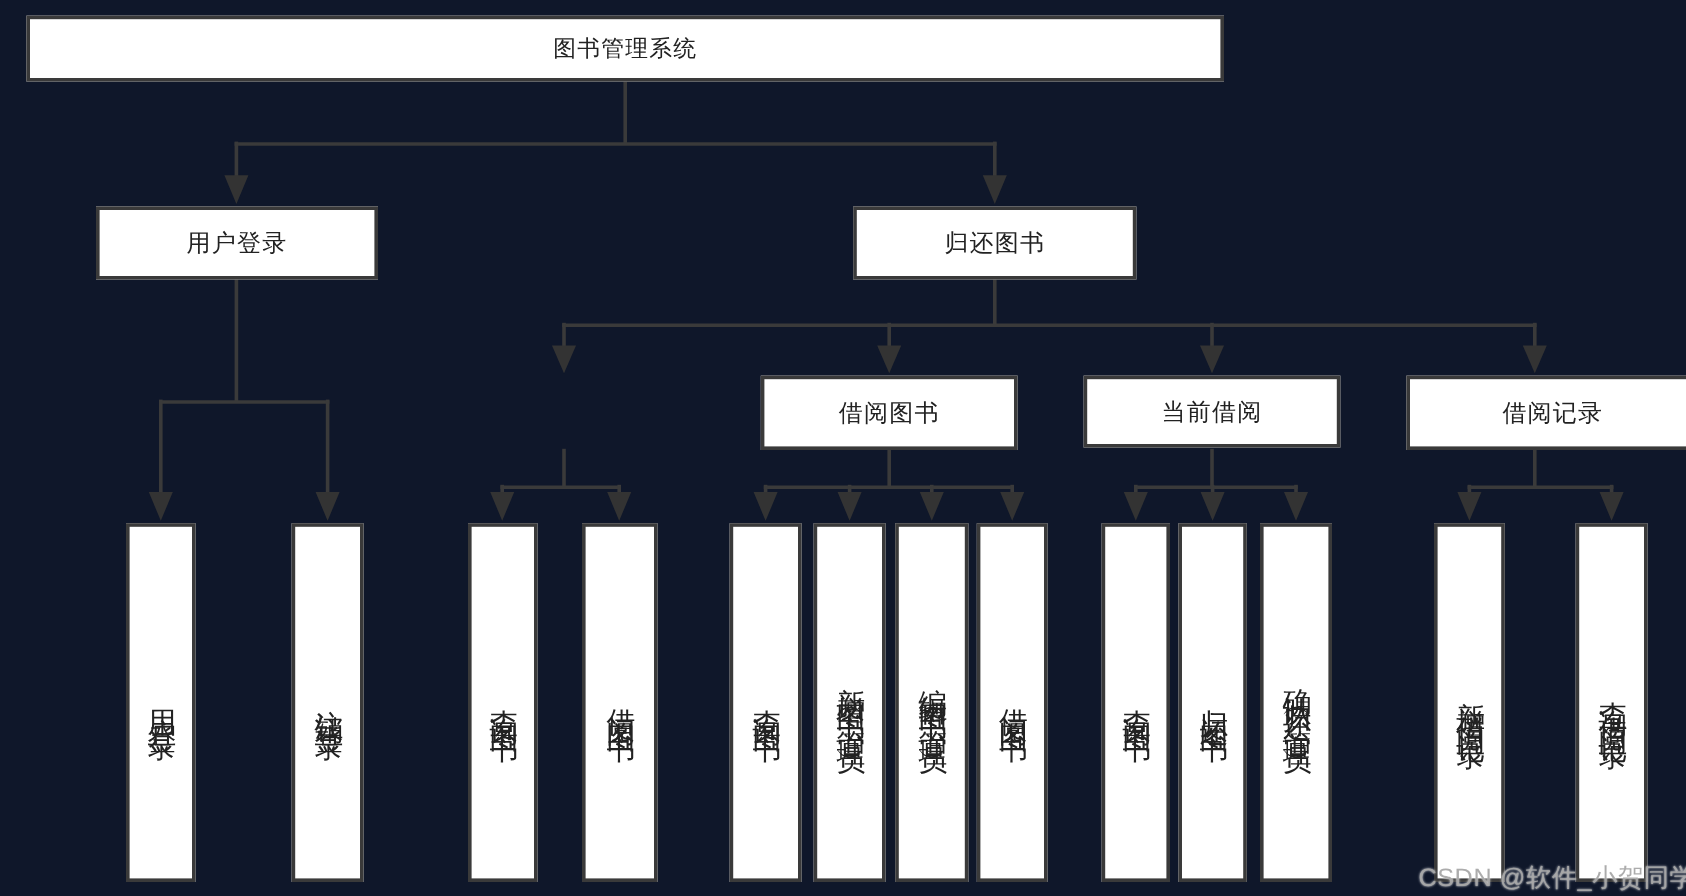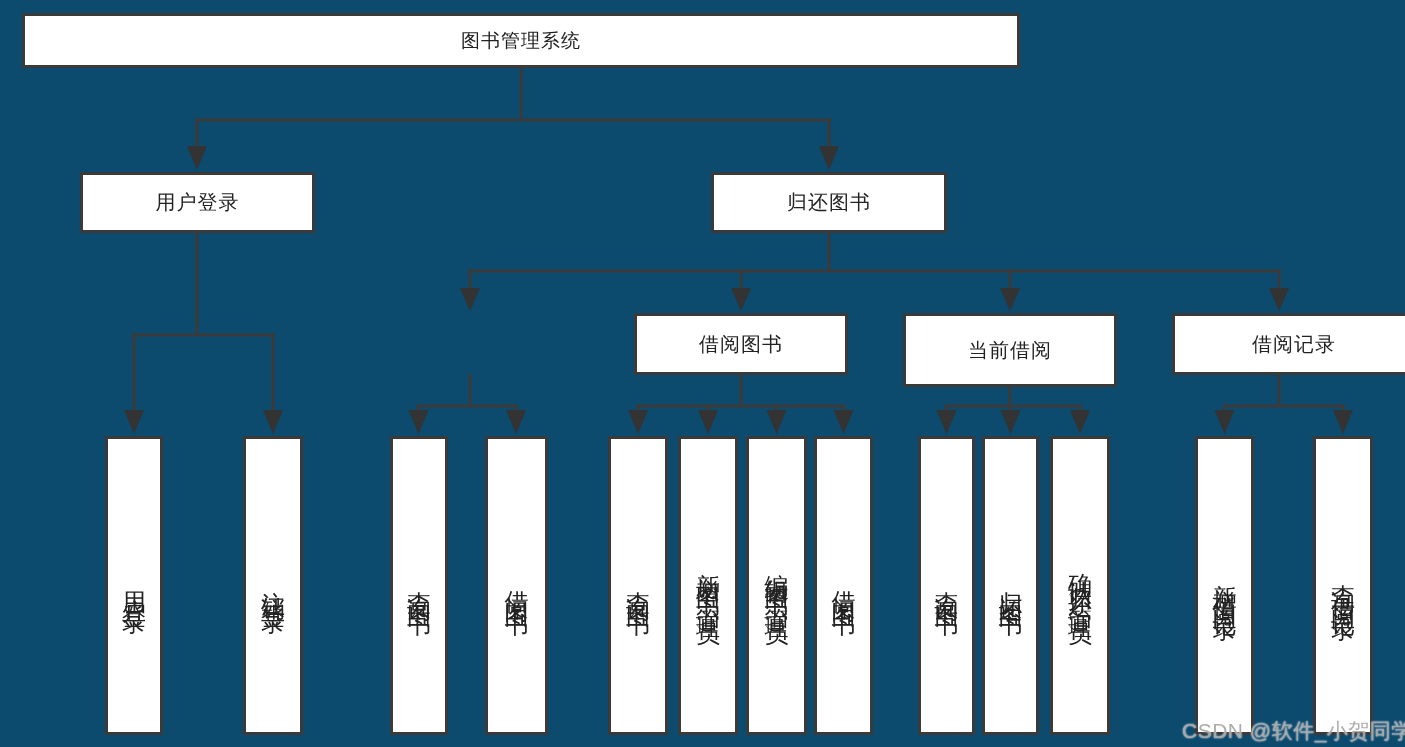--- a/index.html
+++ b/index.html
@@ -1,17 +1,17 @@
 <!DOCTYPE html>
 <html><head>
 <meta charset="utf-8">
 <style>
   html,body{margin:0;padding:0;background:#fff;}
   .canvas{
-    position:relative;width:1405px;height:747px;background:#0c4a6e;overflow:hidden;
+    position:relative;width:1405px;height:747px;background:#0f172a;overflow:hidden;
     font-family:"Liberation Sans", sans-serif;color:#222;
   }
   .connectors{position:absolute;left:0;top:0;width:1405px;height:747px;z-index:1;}
   .box{
     position:absolute;box-sizing:border-box;border:3px solid #3a3a3a;background:#fff;
     display:flex;align-items:center;justify-content:center;z-index:2;
   }
   .box.h span{font-size:20px;letter-spacing:1px;white-space:nowrap;}
   .box.root span{font-size:19px;letter-spacing:1px;}
   .box.v span{
@@ -102,21 +102,21 @@
   <div class="box h" style="left:80px;top:172px;width:235px;height:61px">
     <span>用户登录</span>
   </div>
   <div class="box h" style="left:711px;top:172px;width:236px;height:61px">
     <span>归还图书</span>
   </div>
 
   <div class="box h" style="left:634px;top:313px;width:214px;height:62px">
     <span>借阅图书</span>
   </div>
-  <div class="box h" style="left:903px;top:313px;width:214px;height:74px">
+  <div class="box h" style="left:903px;top:313px;width:214px;height:60px">
     <span>当前借阅</span>
   </div>
   <div class="box h" style="left:1172px;top:313px;width:244px;height:62px">
     <span>借阅记录</span>
   </div>
 
   <div class="box v" style="left:105px;top:436px;width:58px;height:299px">
     <span>用户登录</span>
   </div>
   <div class="box v" style="left:243px;top:436px;width:60px;height:299px">

